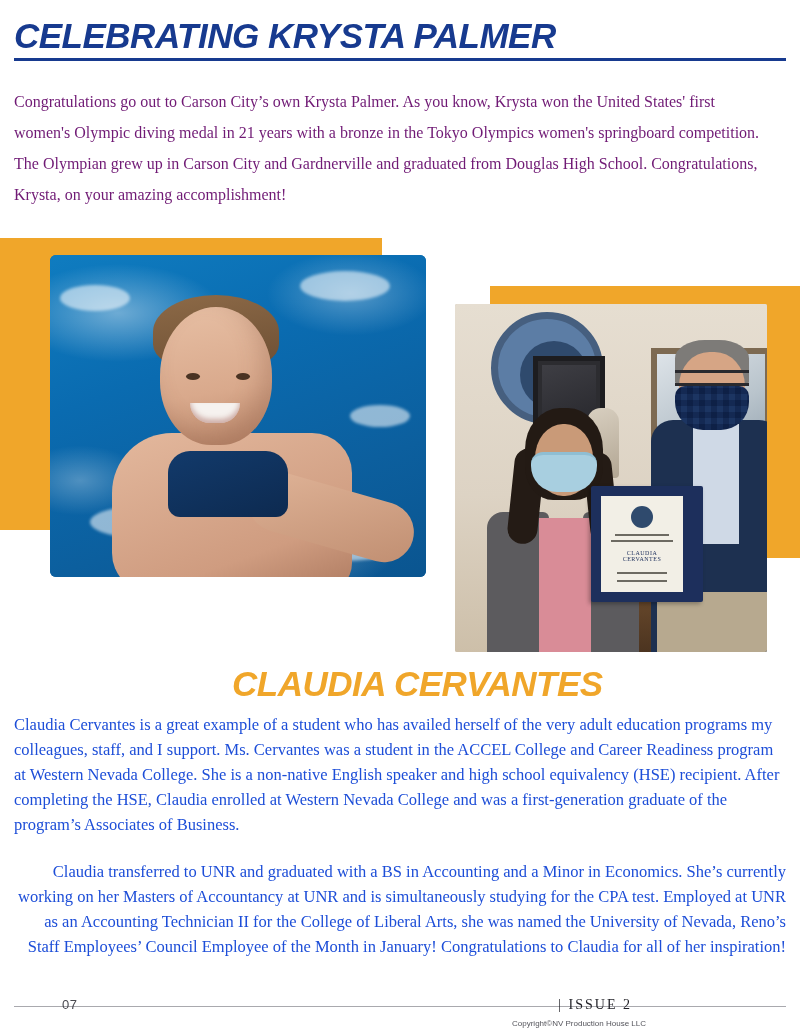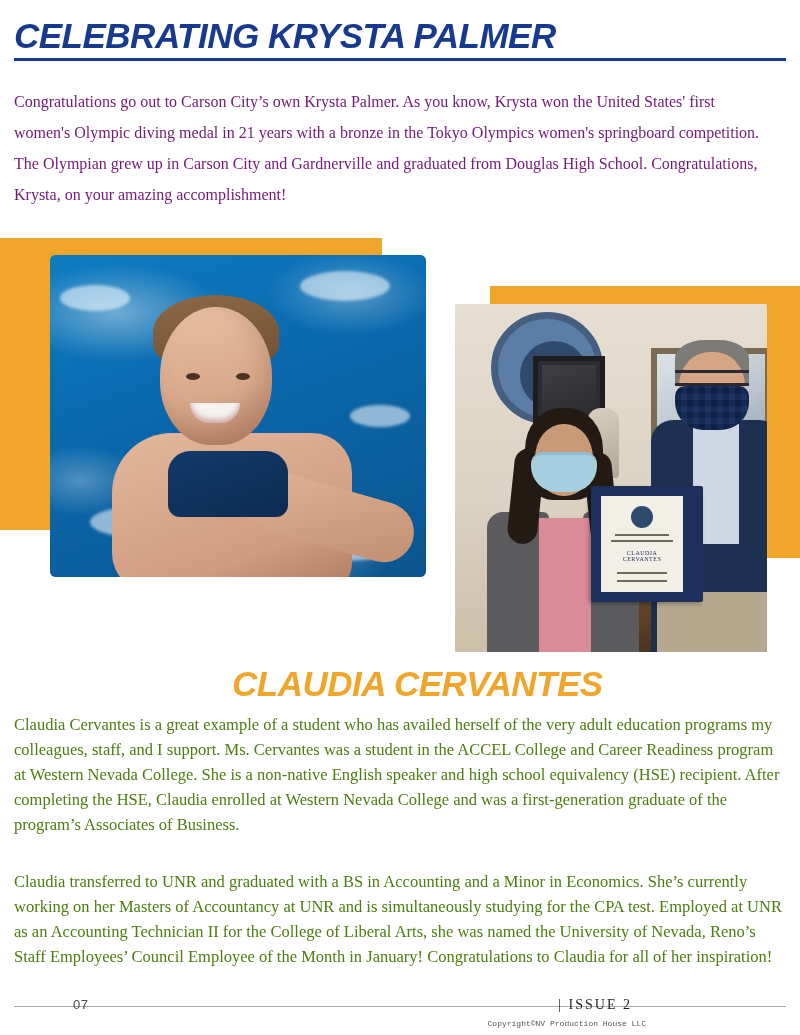--- a/index.html
+++ b/index.html
@@ -410,56 +410,56 @@
   }
 
   
   .body-copy {
     position: absolute;
     left: 14px;
     top: 712px;
     width: 772px;
     font-size: 16.5px;
     line-height: 25px;
-    color: #4d7c0f;
-  }
-  .body-copy p + p { margin-top: 32px; }
+    color: #1d4ed8;
+  }
+  .body-copy p + p { margin-top: 22px; text-align: right; }
 
   
   .footer-rule {
     position: absolute;
     left: 14px;
     top: 1006px;
     width: 772px;
     height: 1px;
     background: #a9a9ae;
   }
   .page-number {
     position: absolute;
-    left: 73px;
+    left: 62px;
     top: 997px;
     font-family: "Liberation Sans", sans-serif;
     font-size: 13px;
     color: #4a4a50;
     letter-spacing: 0.5px;
   }
   .issue {
     position: absolute;
     right: 36px;
     top: 997px;
     font-family: "Liberation Serif", serif;
     font-size: 14px;
     letter-spacing: 2px;
     color: #1f1f25;
   }
   .copyright {
     position: absolute;
     right: 22px;
     top: 1019px;
-    font-family: Liberation Mono, monospace;
+    font-family: Liberation Sans, sans-serif;
     font-size: 8px;
     color: #55555c;
   }
 </style>
 </head>
 <body>
 
 <div class="page">
 
   <div class="headline-wrap">

